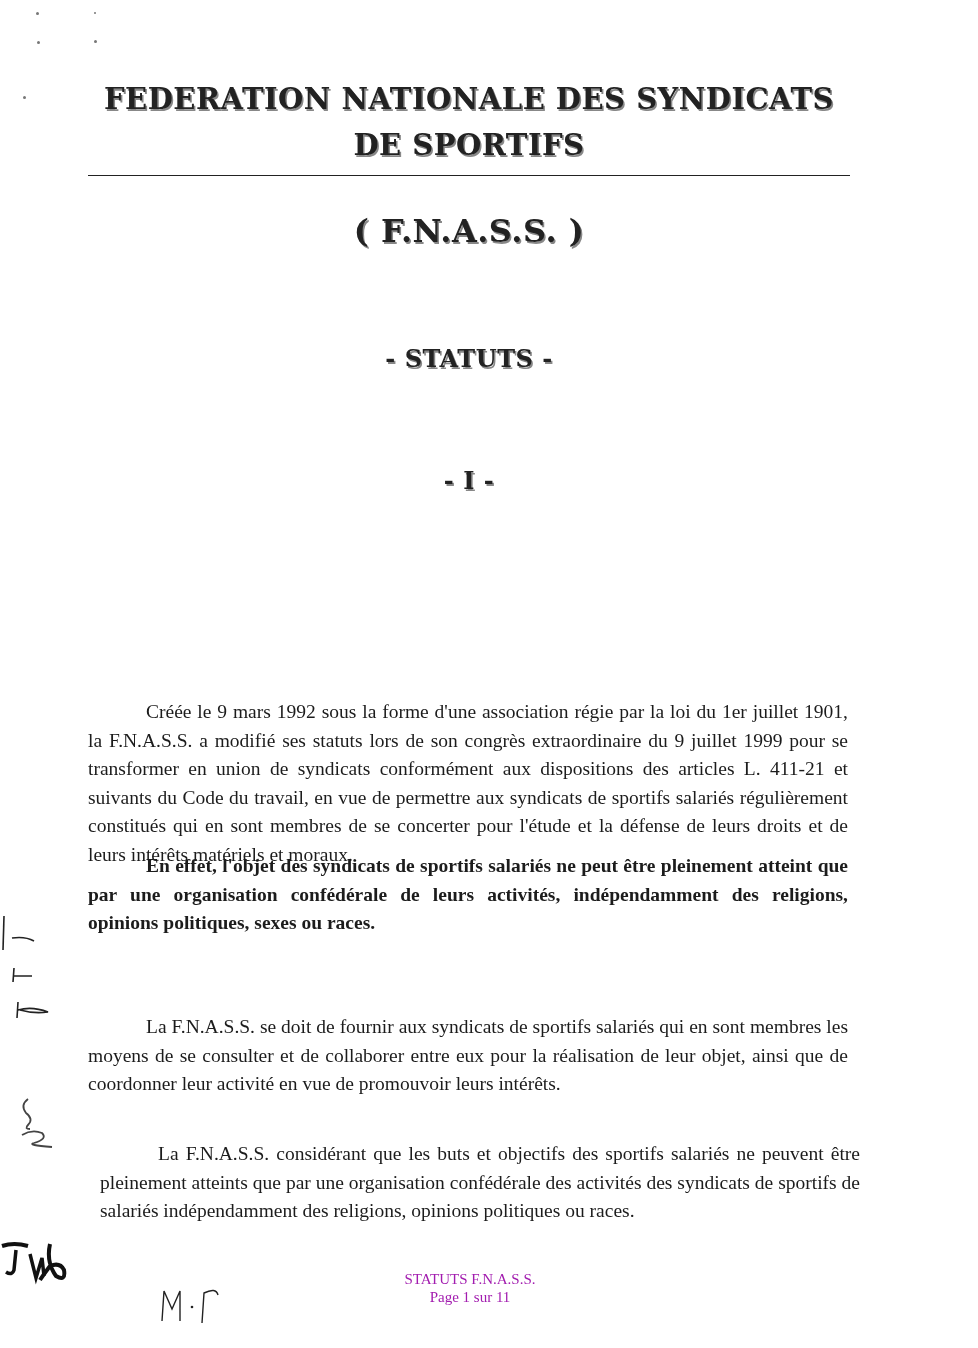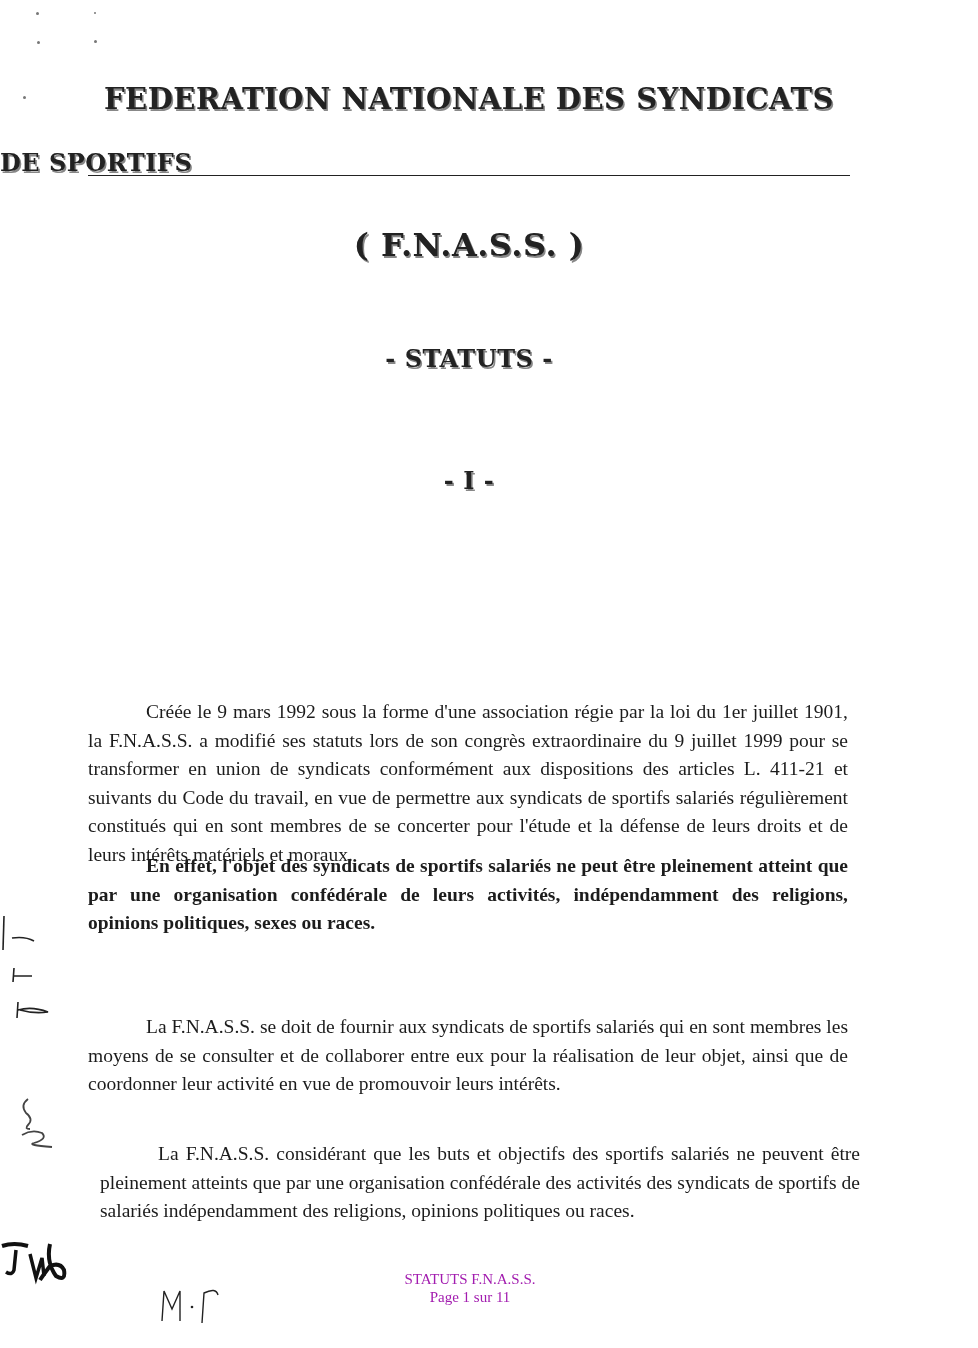--- a/index.html
+++ b/index.html
@@ -6,23 +6,23 @@
   body {
     width: 978px; height: 1348px; background: #ffffff; position: relative; overflow: hidden;
     font-family: "DejaVu Serif", serif; color: #1a1a1a;
   }
   .page { position: absolute; left: 0; top: 0; width: 978px; height: 1348px; border-radius: 20px; }
   .fancy {
     font-family: "DejaVu Serif", serif; font-weight: bold; color: #222;
     text-shadow: 1.5px 1.5px 0 #888; letter-spacing: 0.5px;
   }
   .title1 { position: absolute; left: 0; width: 938px; top: 82px; text-align: center; font-size: 29px; }
-  .title2 { position: absolute; left: 0; width: 938px; top: 148px; text-align: left; font-size: 24px; }
+  .title2 { position: absolute; left: 0; width: 938px; top: 128px; text-align: center; font-size: 29px; }
   .rule { position: absolute; left: 88px; width: 762px; top: 175px; height: 0; border-top: 1.5px solid #222; }
-  .acronym { position: absolute; left: 0; width: 938px; top: 226px; text-align: center; font-size: 32px; }
+  .acronym { position: absolute; left: 0; width: 938px; top: 212px; text-align: center; font-size: 32px; }
   .statuts { position: absolute; left: 0; width: 938px; top: 344px; text-align: center; font-size: 24px; }
   .roman { position: absolute; left: 0; width: 938px; top: 466px; text-align: center; font-size: 24px; }
   .preamble { position: absolute; left: 0; width: 938px; top: 580px; text-align: center; font-size: 30px; }
   .preamble span.u { text-decoration: underline; text-decoration-thickness: 2px; text-underline-offset: 6px; font-family: "Liberation Serif", serif; font-weight: normal; letter-spacing: 0; }
   .para {
     position: absolute; left: 88px; width: 760px; font-family: "Liberation Serif", serif;
     font-size: 19.5px; line-height: 28.6px; text-align: justify; text-indent: 58px; color: #1c1c1c;
   }
   .p1 { top: 698px; }
   .p2 { top: 852px; font-weight: bold; }

